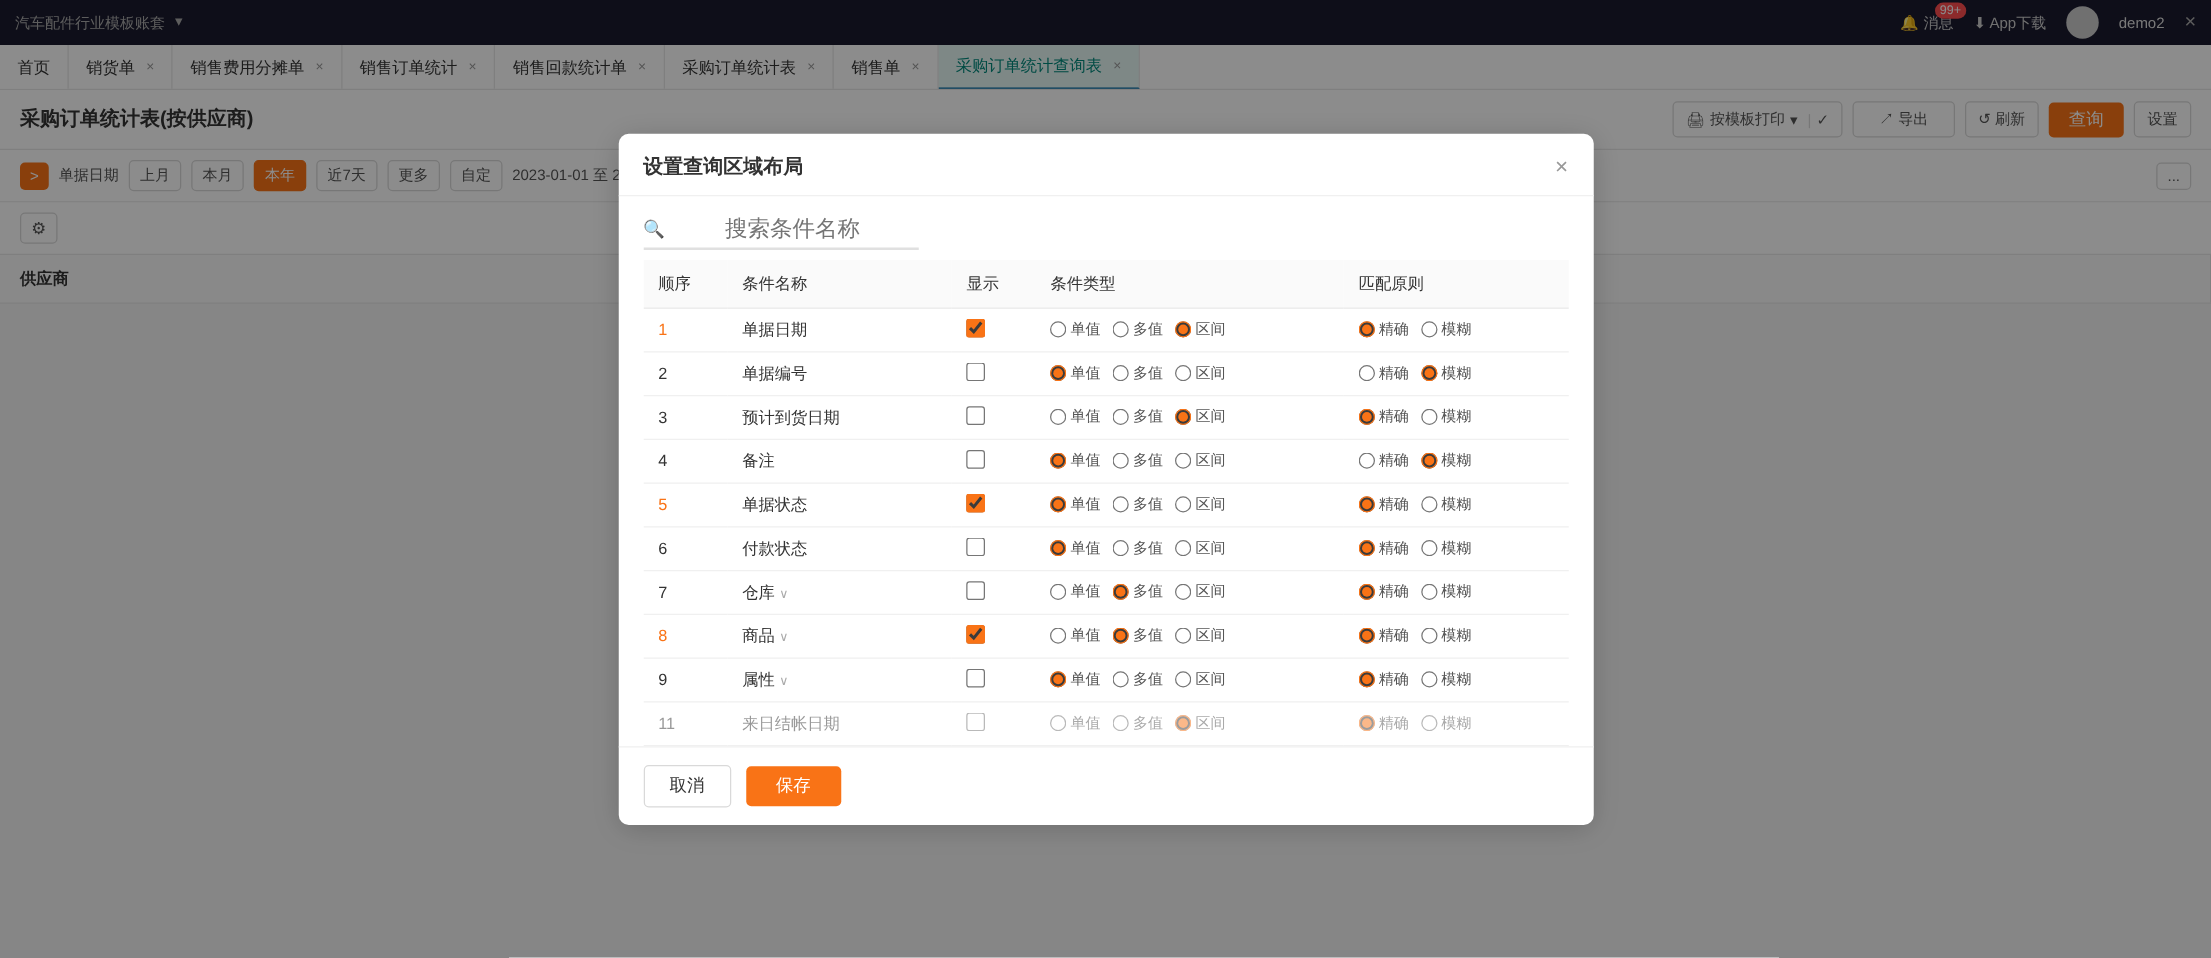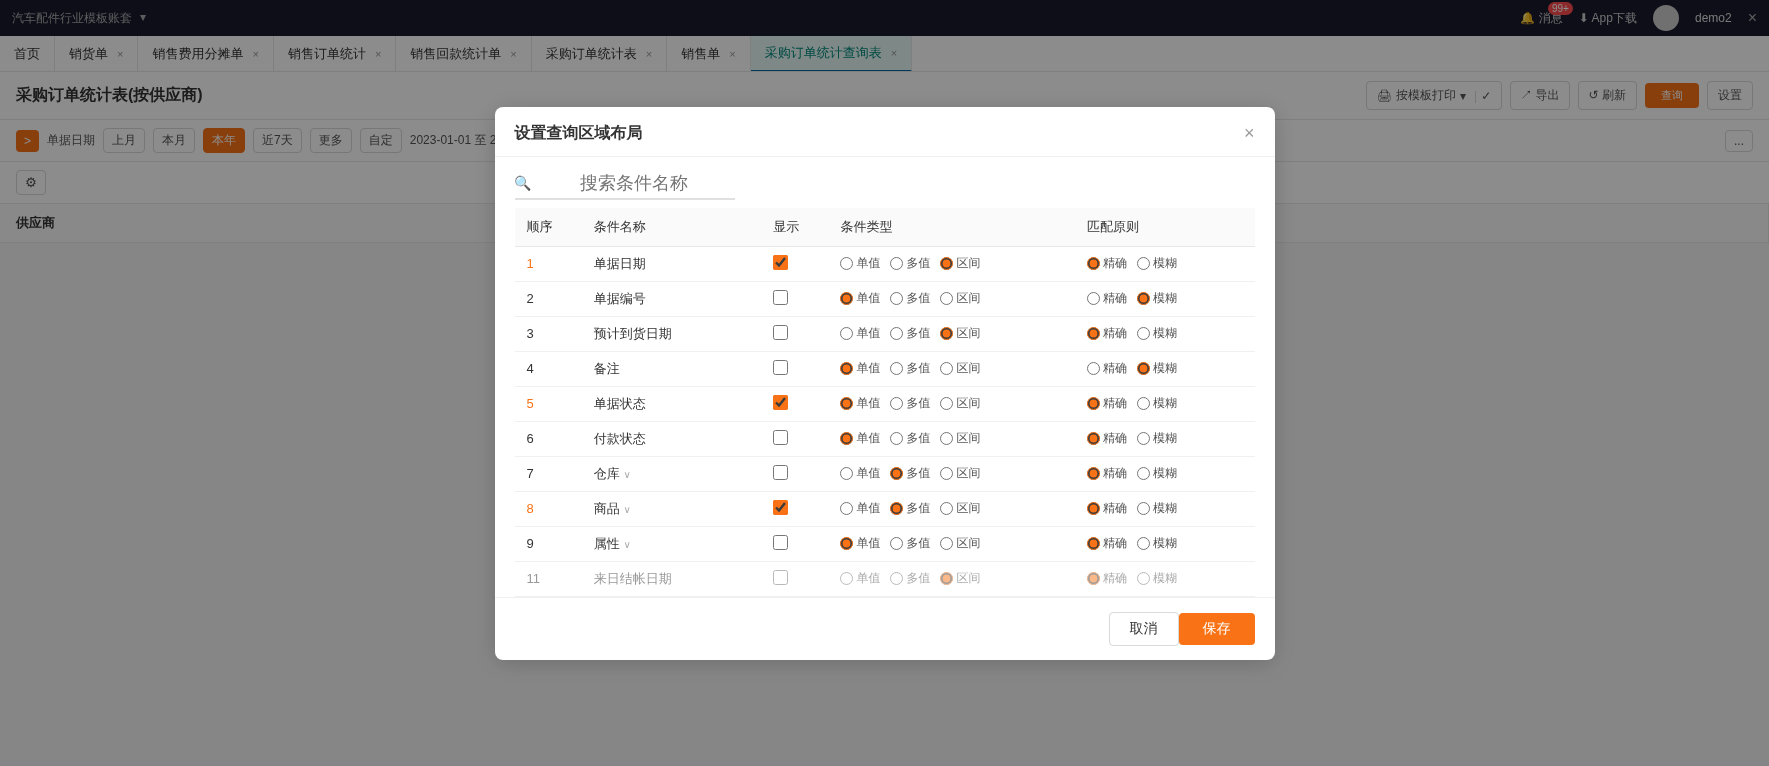--- a/index.html
+++ b/index.html
@@ -54,23 +54,23 @@
       background: #fff;
       display: flex;
       align-items: center;
       padding: 0 16px;
       border-bottom: 1px solid #e8e8e8;
       justify-content: space-between;
     }
     .page-title { font-size: 16px; font-weight: bold; color: #333; }
     .page-actions { display: flex; align-items: center; gap: 8px; }
     .btn-template { border: 1px solid #d9d9d9; background: #fff; padding: 5px 10px; border-radius: 4px; cursor: pointer; font-size: 12px; color: #555; display: flex; align-items: center; gap: 4px; }
-    .btn-export { border: 1px solid #d9d9d9; background: #fff; padding: 5px 9px; border-radius: 4px; cursor: pointer; font-size: 12px; color: #555; }
+    .btn-export { border: 1px solid #d9d9d9; background: #fff; padding: 5px 20px; border-radius: 4px; cursor: pointer; font-size: 12px; color: #555; }
     .btn-refresh { border: 1px solid #d9d9d9; background: #fff; padding: 5px 10px; border-radius: 4px; cursor: pointer; font-size: 12px; color: #555; }
-    .btn-query { background: #f97316; color: white; border: none; padding: 5px 16px; border-radius: 4px; cursor: pointer; font-size: 11px; font-family: Liberation Serif, serif; }
+    .btn-query { background: #f97316; color: white; border: none; padding: 5px 16px; border-radius: 4px; cursor: pointer; font-size: 14px; font-family: Liberation Serif, serif; }
     .btn-settings-page { border: 1px solid #d9d9d9; background: #fff; padding: 5px 10px; border-radius: 4px; cursor: pointer; font-size: 12px; color: #555; }
 
     
     .filter-bar {
       background: #fff;
       padding: 8px 16px;
       display: flex;
       align-items: center;
       gap: 8px;
       border-bottom: 1px solid #e8e8e8;
@@ -210,22 +210,23 @@
     .radio-item input[type=radio] { accent-color: #f97316; cursor: pointer; }
 
     
     .modal-table-wrap::-webkit-scrollbar { width: 6px; }
     .modal-table-wrap::-webkit-scrollbar-track { background: #f1f1f1; }
     .modal-table-wrap::-webkit-scrollbar-thumb { background: #ccc; border-radius: 3px; }
 
     
     .modal-footer {
       display: flex;
-      justify-content: flex-end;
-      align-items: center;
+      justify-content: flex-start;
+      align-items: center;
+      gap: 12px;
       padding: 14px 20px;
       border-top: 1px solid #f0f0f0;
     }
     .btn-cancel {
       border: 1px solid #d9d9d9;
       background: #fff;
       padding: 7px 20px;
       border-radius: 4px;
       cursor: pointer;
       font-size: 14px;

